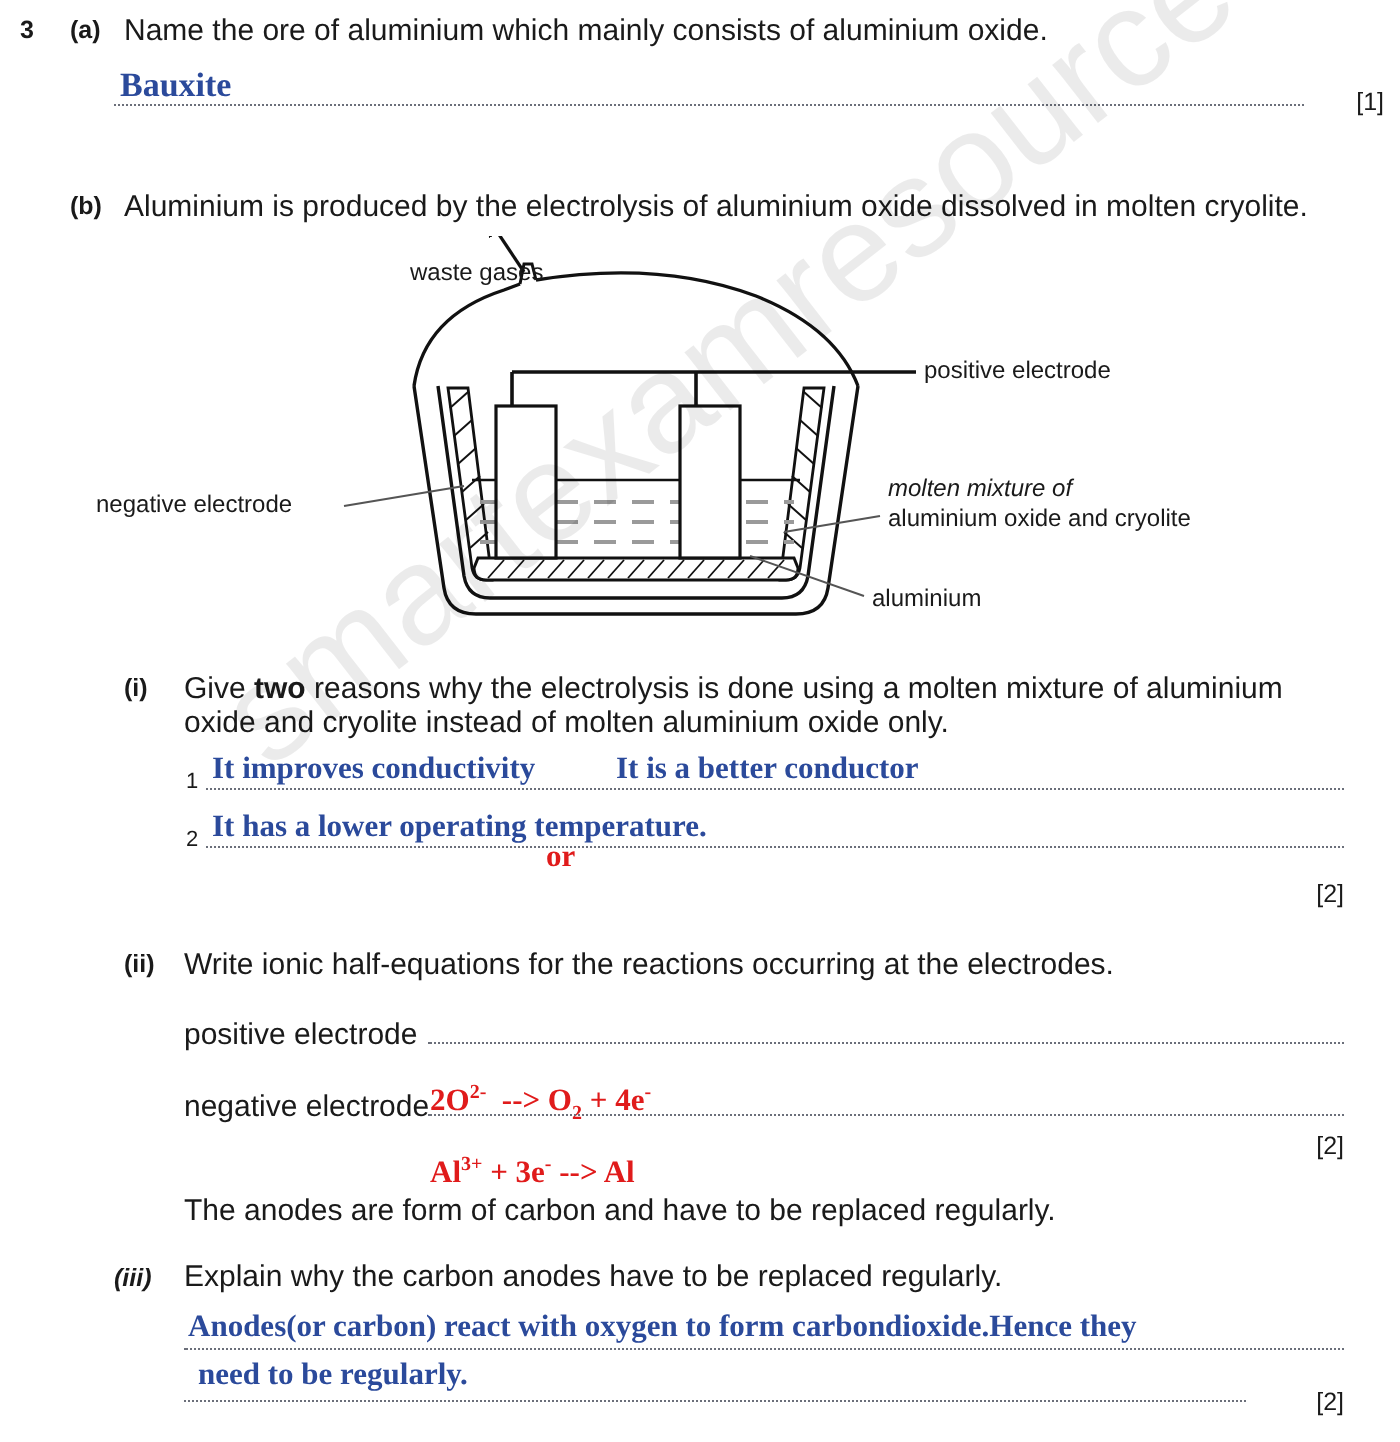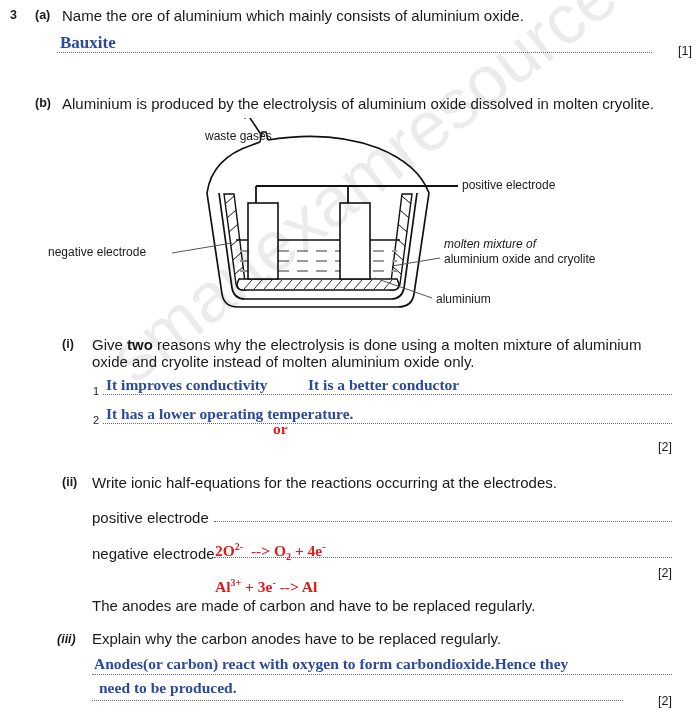--- a/index.html
+++ b/index.html
@@ -288,25 +288,25 @@
 <div class="q-text" style="left:92px; top:546px;">negative electrode</div>
 
 <div class="hw-red" style="left:215px; top:533px;">Al<sup>3+</sup> + 3e<sup>-</sup> --&gt; Al</div>
 
 <div class="dotline" style="left:214px; top:557px; width:458px;"></div>
 
 <div class="mark" style="left:630px; top:566px; width:42px;">[2]</div>
 
 <div class="part-label" style="left:57px; top:632px;font-style:italic;">(iii)</div>
 
-<div class="q-text" style="left:92px; top:598px; width:580px;">The anodes are made of carbon and have to be replaced regularly.</div>
+<div class="q-text" style="left:92px; top:598px; width:580px;">The anodes are form of carbon and have to be replaced regularly.</div>
 
 <div class="q-text" style="left:92px; top:631px; width:580px;">Explain why the carbon anodes have to be replaced regularly.</div>
 
 <div class="hw-blue" style="left:94px; top:655px;">Anodes(or carbon) react with oxygen to form carbondioxide.Hence they</div>
 
 <div class="dotline" style="left:92px; top:674px; width:580px;"></div>
 
-<div class="hw-blue" style="left:99px; top:679px;">need to be produced.</div>
+<div class="hw-blue" style="left:99px; top:679px;">need to be regularly.</div>
 
 <div class="dotline" style="left:92px; top:700px; width:531px;"></div>
 
 <div class="mark" style="left:630px; top:694px; width:42px;">[2]</div>
 
 </body></html>

